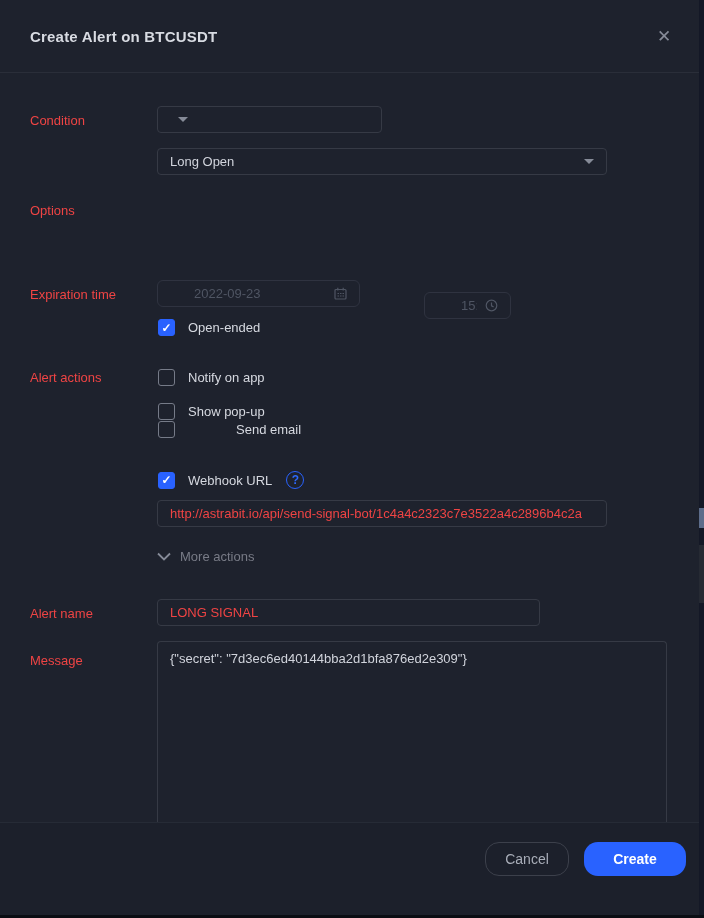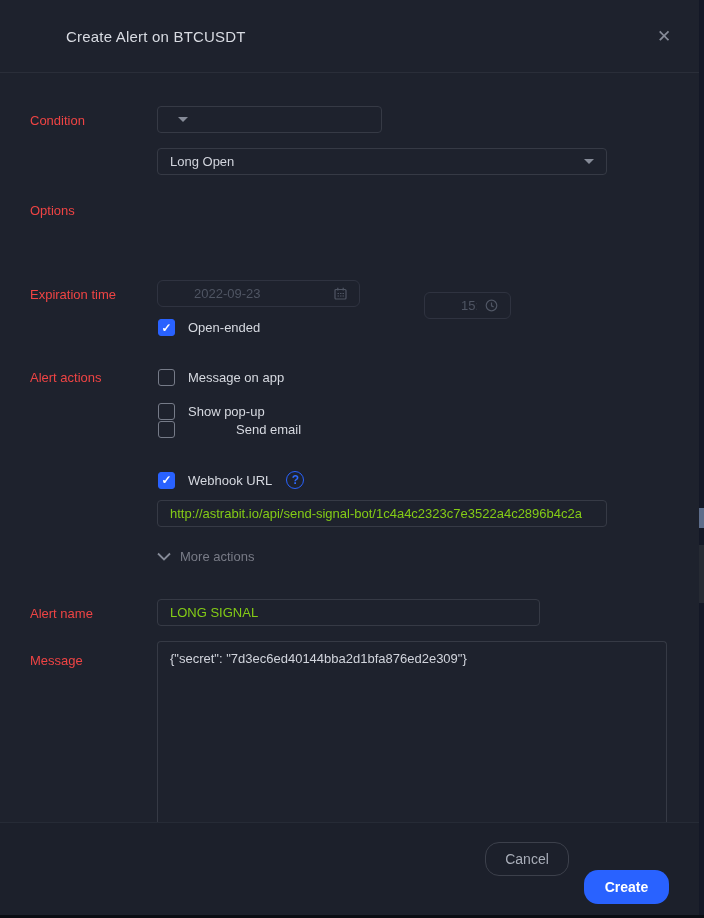--- a/index.html
+++ b/index.html
@@ -16,21 +16,21 @@
   .page-strip-right .artifact2 { position: absolute; left: 0; top: 545px; width: 5px; height: 58px; background: #262a33; }
   .page-strip-bottom { position: absolute; left: 0; top: 915px; width: 704px; height: 3px; background: #0a0d13; }
 
   .dialog {
     position: absolute; left: 0; top: 0; width: 699px; height: 915px;
     background: #1e222d; color: #d1d4dc;
   }
 
   
   .hdr { position: absolute; left: 0; top: 0; width: 100%; height: 73px; border-bottom: 1px solid #2a2e39; }
-  .hdr-title { position: absolute; left: 30px; top: 28px; font-size: 15px; font-weight: 400; color: #d8dbe2; letter-spacing: .2px; margin-left: 36px; }
+  .hdr-title { position: absolute; left: 30px; top: 28px; font-size: 15px; font-weight: 700; color: #d8dbe2; letter-spacing: .2px; }
   .close-btn {
     position: absolute; right: 24px; top: 26px; width: 22px; height: 22px;
     color: #868b98; font-size: 17px; line-height: 22px; text-align: center; cursor: pointer;
   }
 
   .section-label { position: absolute; left: 30px; font-size: 13px; color: #ef4444; }
 
   
   .select {
     position: absolute; height: 27px; border: 1px solid #363a45; border-radius: 4px;
@@ -53,21 +53,21 @@
   }
   .opt-cell.br { border-right: 1px solid #363a45; }
   .opt-cell.bb { border-bottom: 1px solid #363a45; }
   .opt-cell.selected {
     color: #2e6aff; box-shadow: 0 0 0 1px #2962ff; z-index: 2; border-radius: 2px; background: #1e222d;
   }
 
   
   .tv-input {
     position: absolute; height: 27px; border: 1px solid #363a45; border-radius: 4px;
-    background: transparent; color: #84cc16; font-size: 13px; padding: 0 12px;
+    background: transparent; color: #ef4444; font-size: 13px; padding: 0 12px;
     font-family: "Liberation Sans", sans-serif; outline: none; white-space: nowrap; overflow: hidden;
     display: flex; align-items: center;
   }
   .tv-input.disabled { color: #4f5563; border-color: #2f3340; border-radius: 6px; padding-left: 36px; }
   .tv-input .grow { flex: 1; overflow: hidden; white-space: nowrap; }
   .in-icon { flex: 0 0 auto; margin-left: 8px; display: flex; align-items: center; color: #4f5563; }
 
   
   .cb-row { position: absolute; left: 158px; display: flex; align-items: center; cursor: pointer; }
   .cb {
@@ -98,21 +98,21 @@
 
   
   .footer-divider { position: absolute; left: 0; top: 822px; width: 699px; height: 1px; background: #262b36; }
   .footer { position: absolute; left: 0; top: 823px; width: 699px; height: 92px; background: #1c202b; }
   .btn {
     position: absolute; top: 19px; height: 34px; border-radius: 14px; font-size: 14px;
     font-family: "Liberation Sans", sans-serif; cursor: pointer;
     display: flex; align-items: center; justify-content: center;
   }
   .btn-cancel { left: 485px; width: 84px; background: transparent; border: 1px solid #3c404b; color: #a8adb8; }
-  .btn-create { left: 584px; width: 85px; background: #2962ff; border: none; color: #ffffff; font-weight: 700; margin-top: 28px; }
+  .btn-create { left: 584px; width: 102px; background: #2962ff; border: none; color: #ffffff; font-weight: 700; }
 </style>
 </head>
 <body>
 
 <div class="page-strip-right">
   <div class="artifact1"></div>
   <div class="artifact2"></div>
 </div>
 <div class="page-strip-bottom"></div>
 
@@ -163,21 +163,21 @@
   <div class="cb-row" style="top:319px;">
     <span class="cb checked">
         <span class="tick">✓</span>
       </span>
     <span class="cb-label">Open-ended</span>
   </div>
 
   <div class="section-label" style="top:370px;">Alert actions</div>
   <div class="cb-row" style="top:369px;">
     <span class="cb"></span>
-    <span class="cb-label">Message on app</span>
+    <span class="cb-label">Notify on app</span>
   </div>
   <div class="cb-row" style="top:403px;">
     <span class="cb"></span>
     <span class="cb-label">Show pop-up</span>
   </div>
   <div class="cb-row" style="top:421px;gap:48px;">
     <span class="cb"></span>
     <span class="cb-label">Send email</span>
   </div>
   <div class="cb-row" style="top:471px;">

